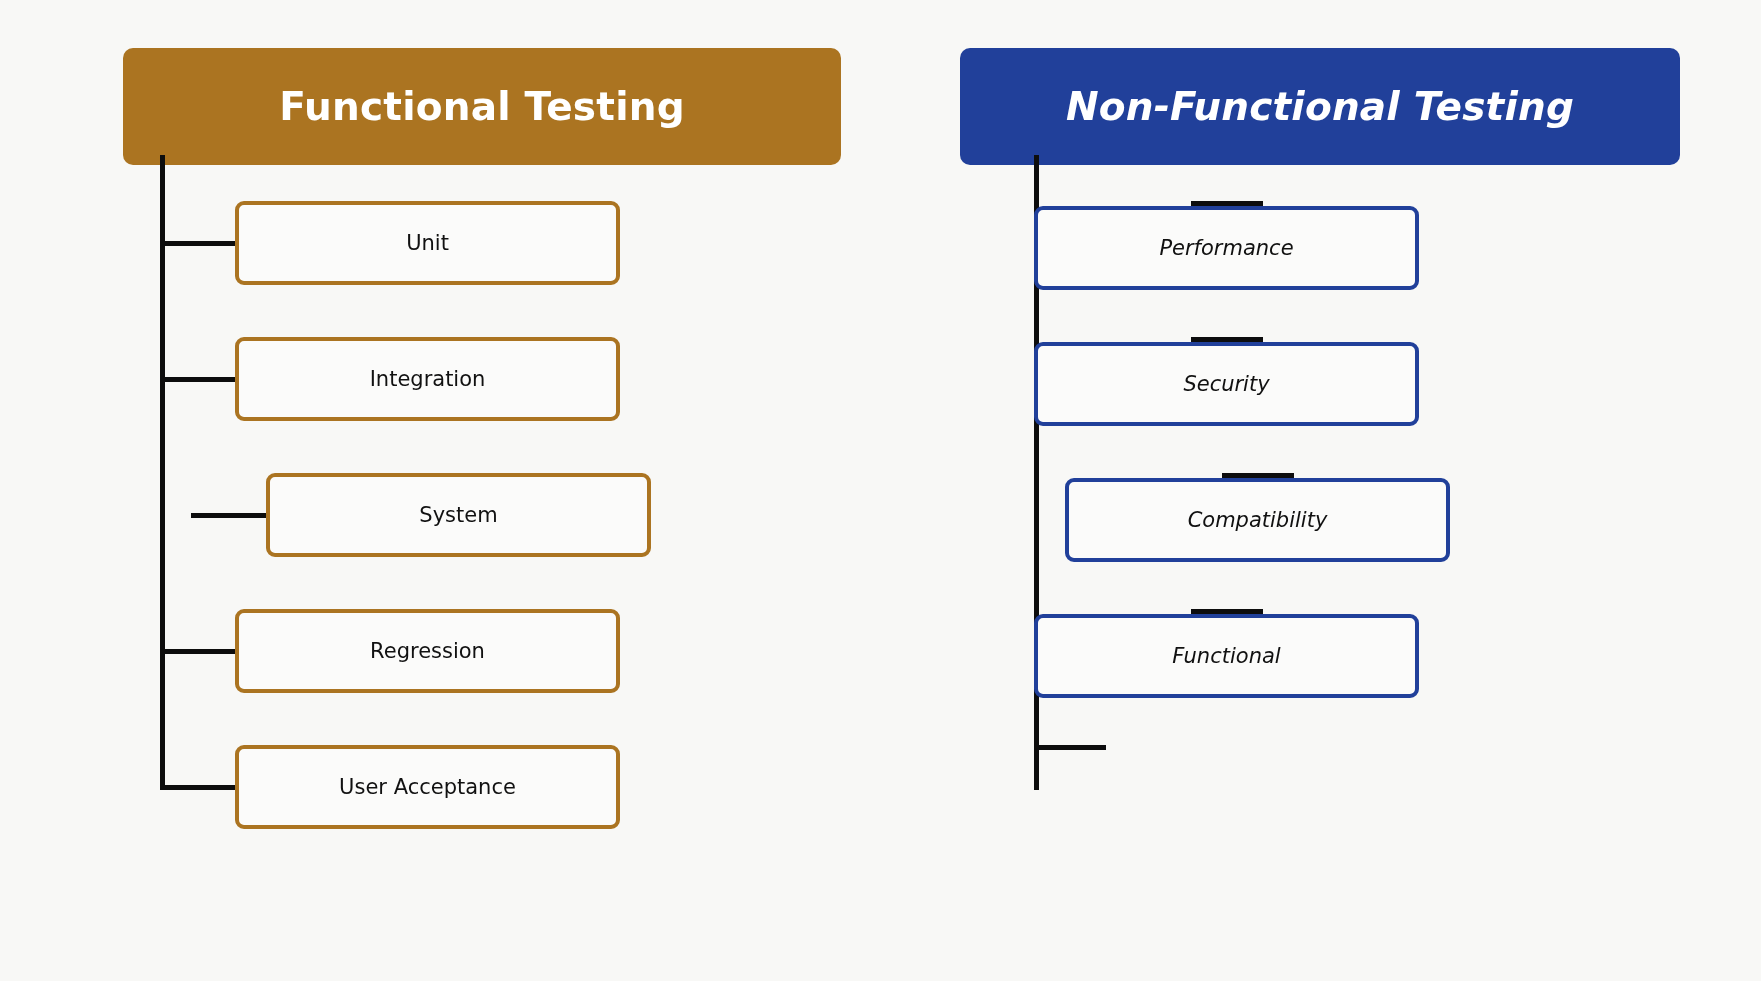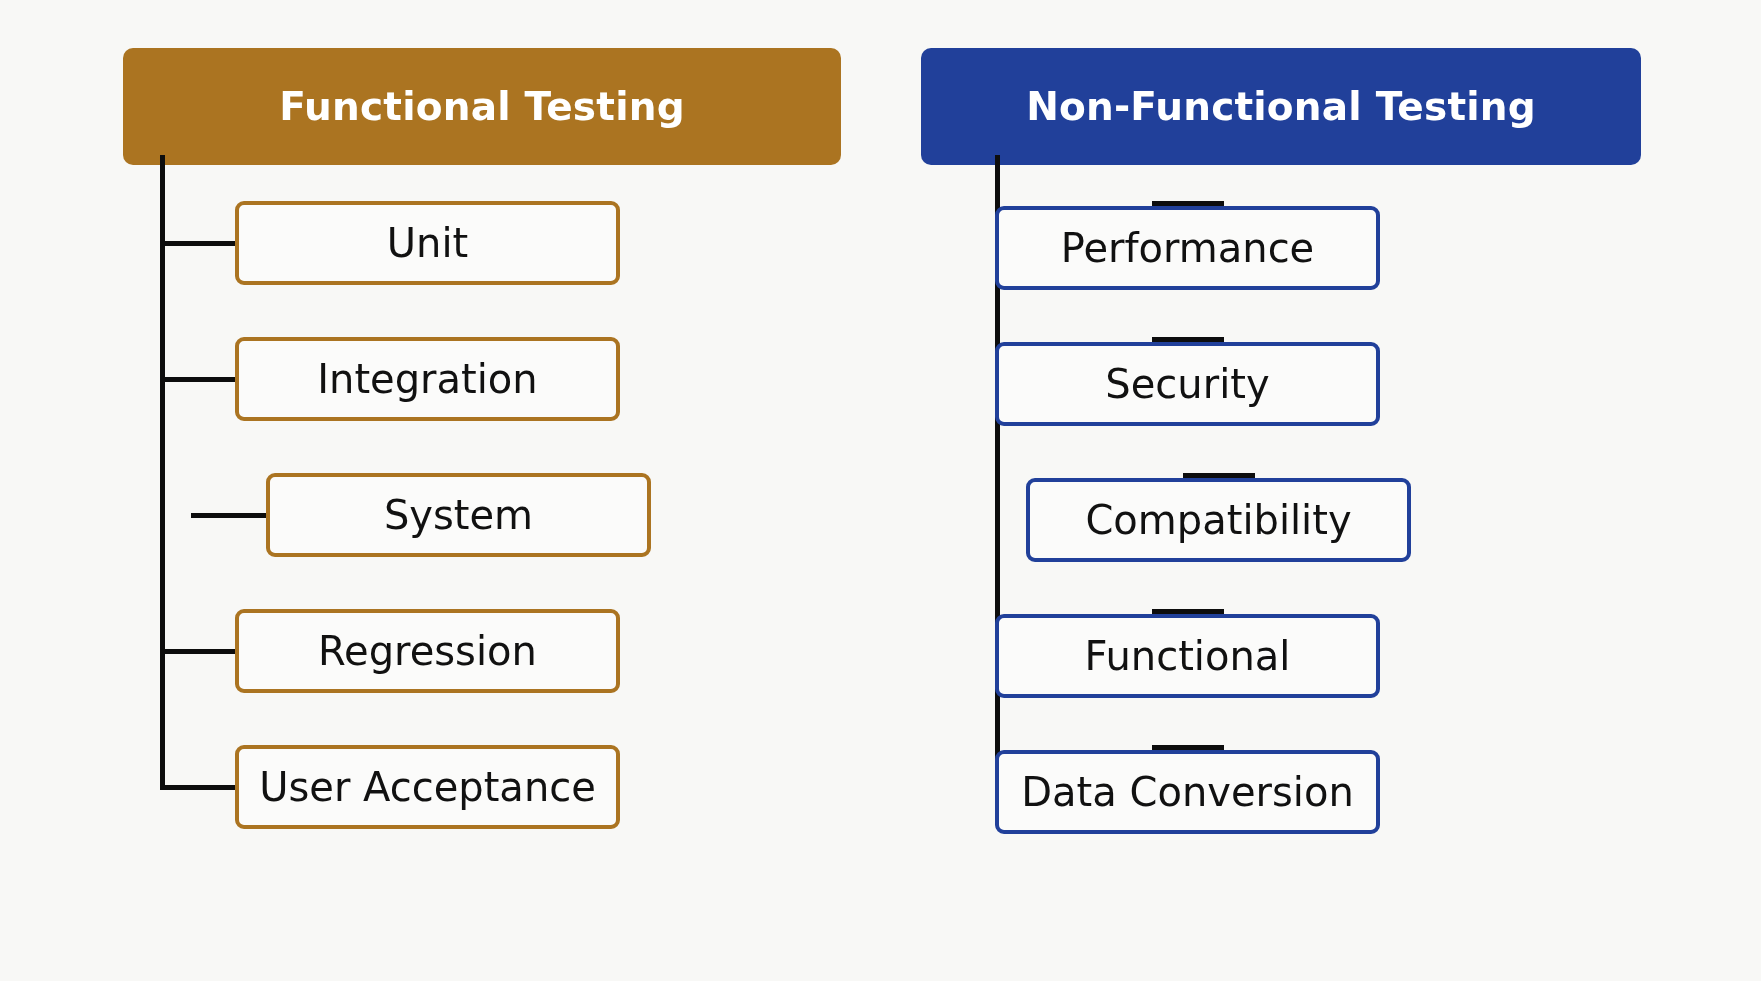--- a/index.html
+++ b/index.html
@@ -22,21 +22,21 @@
     background: #f8f8f6;
   }
 
   
   .column {
     position: absolute;
     top: 0;
     height: 981px;
   }
   .column.left  { left: 123px;  width: 718px; }
-  .column.right { left: 921px;  width: 720px; }
+  .column.right { left: 960px;  width: 720px; font-style: italic; }
 
   
   .col-header {
     position: absolute;
     top: 48px;
     left: 0;
     height: 117px;
     border-radius: 10px;
     display: flex;
     align-items: center;
@@ -109,21 +109,21 @@
     width: 385px;
     border: 4px solid #ab7421;
   }
   .column.right .item-box {
     width: 385px;
     border: 4px solid #21409a;
   }
 
   .item-label {
     color: #111111;
-    font-size: 40px;
+    font-size: 21px;
     font-weight: 400;
     line-height: 1;
     white-space: nowrap;
     font-family: "DejaVu Sans", sans-serif;
   }
 
   
   .row-0 { top: 201px; }
   .row-1 { top: 337px; }
   .row-2 { top: 473px; padding-left: 31px; }
@@ -216,21 +216,18 @@
 
       <div class="item-row row-3">
         <div class="connector"></div>
         <div class="item-box">
           <span class="item-label">Functional</span>
         </div>
       </div>
 
       <div class="item-row row-4">
         <div class="connector"></div>
-        <div class="item-box">
-          <span class="item-label">Data Conversion</span>
-        </div>
       </div>
 
     </div>
   </div>
 
 </div>
 
 </body></html>

